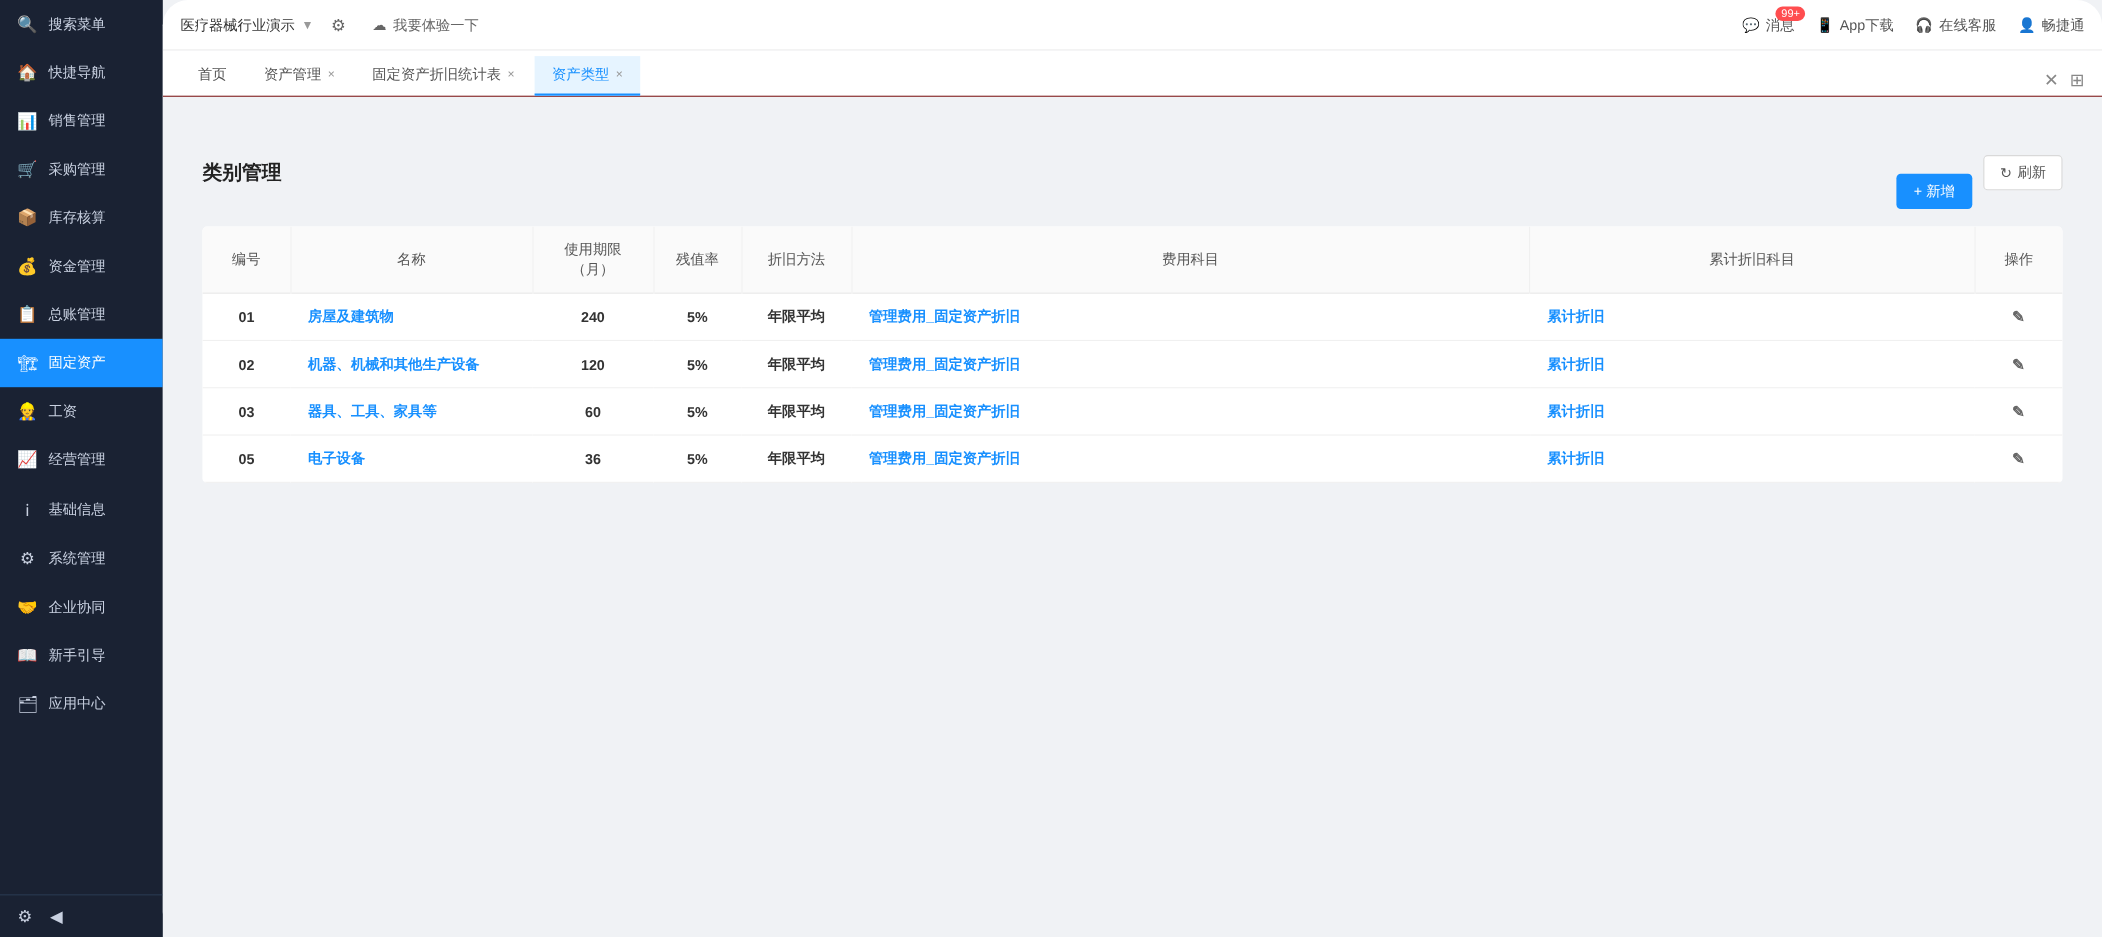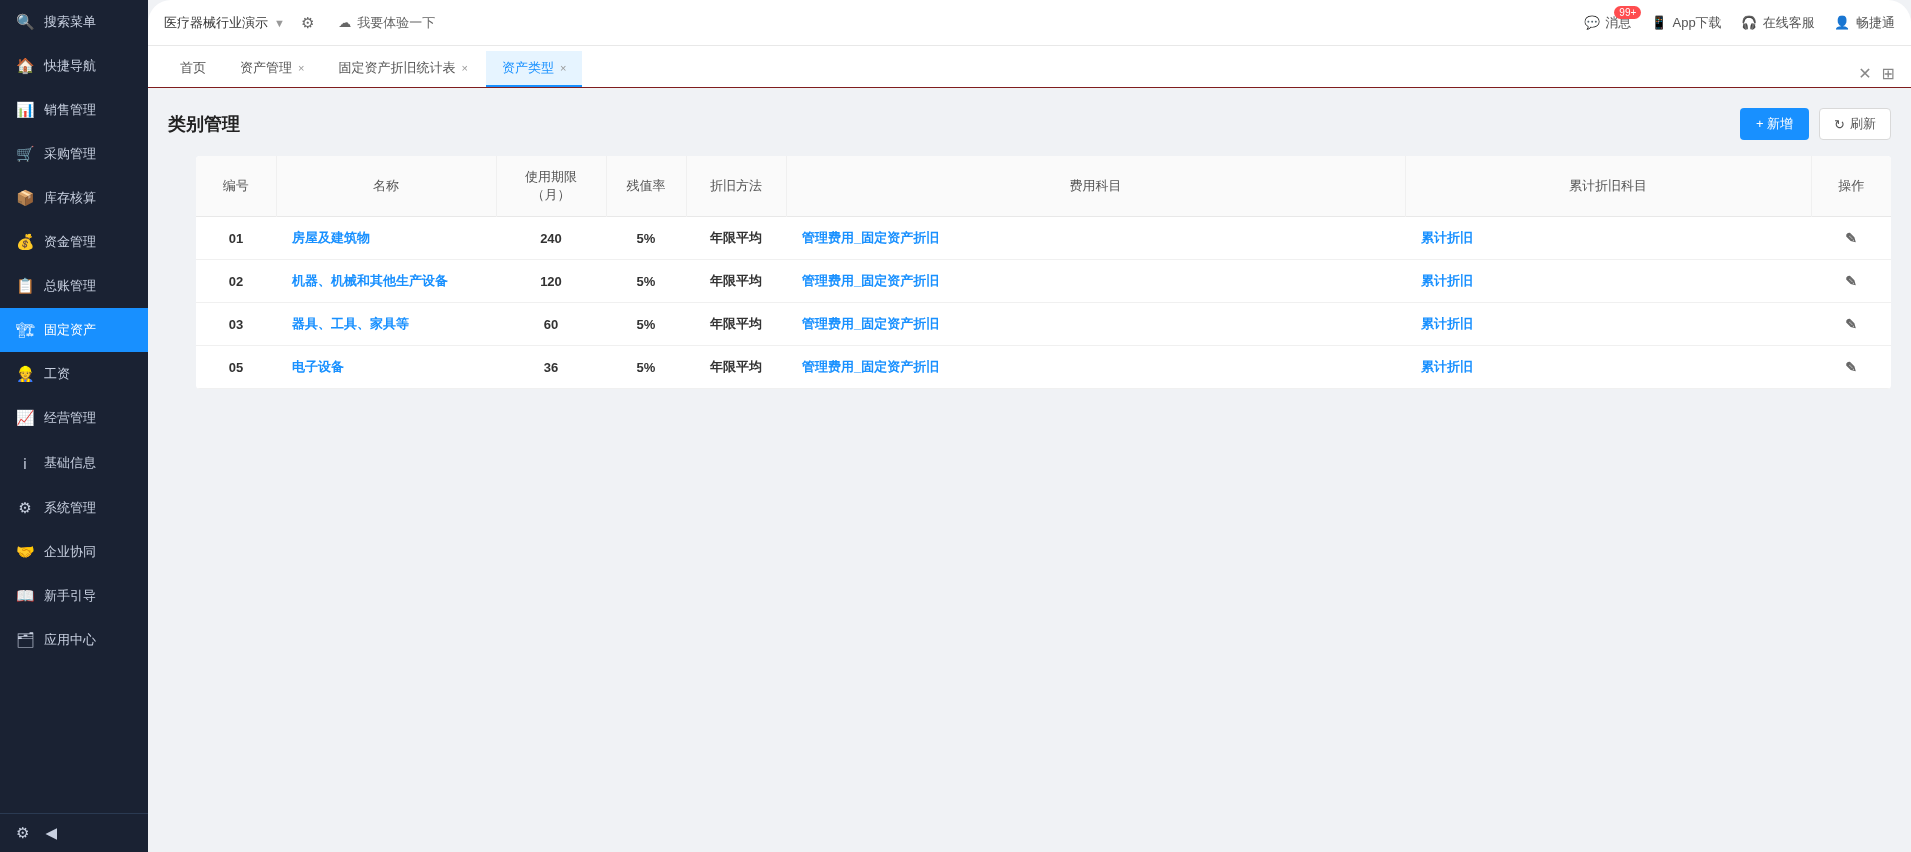--- a/index.html
+++ b/index.html
@@ -160,21 +160,21 @@
     .tabbar-right span {
       cursor: pointer;
       color: #888;
       font-size: 16px;
     }
 
     
     .content {
       flex: 1;
       overflow: auto;
-      padding: 20px;
+      padding: 36px;
     }
 
     .page-header {
       display: flex;
       align-items: center;
       justify-content: space-between;
       margin-bottom: 16px;
     }
     .page-title {
       font-size: 18px;
@@ -190,40 +190,40 @@
       background: #1890ff;
       color: #fff;
       border: none;
       border-radius: 4px;
       padding: 7px 16px;
       font-size: 13px;
       cursor: pointer;
       display: flex;
       align-items: center;
       gap: 5px;
+      margin-top: 34px;
     }
     .btn-default {
       background: #fff;
       color: #555;
       border: 1px solid #d9d9d9;
       border-radius: 4px;
       padding: 6px 14px;
       font-size: 13px;
       cursor: pointer;
       display: flex;
       align-items: center;
       gap: 5px;
     }
 
     
     .table-wrap {
       background: #fff;
       border-radius: 4px;
       overflow: hidden;
-      margin-left: 28px;
     }
     table {
       width: 100%;
       border-collapse: collapse;
     }
     thead tr {
       background: #fafafa;
       border-bottom: 1px solid #e8e8e8;
     }
     thead th {

